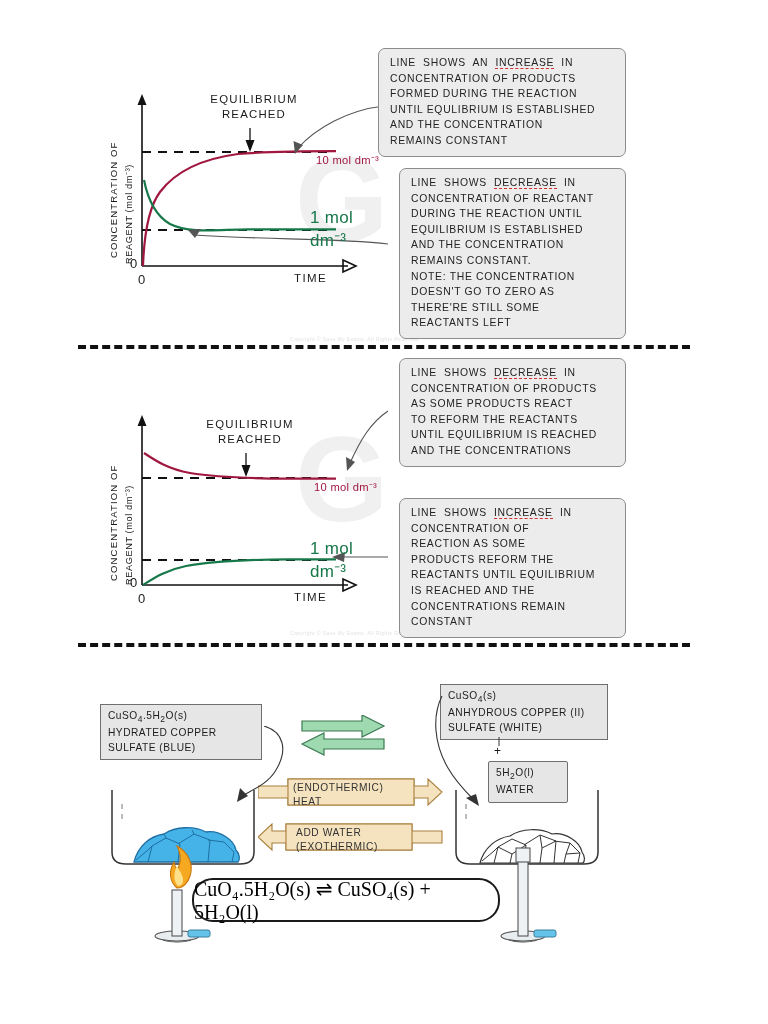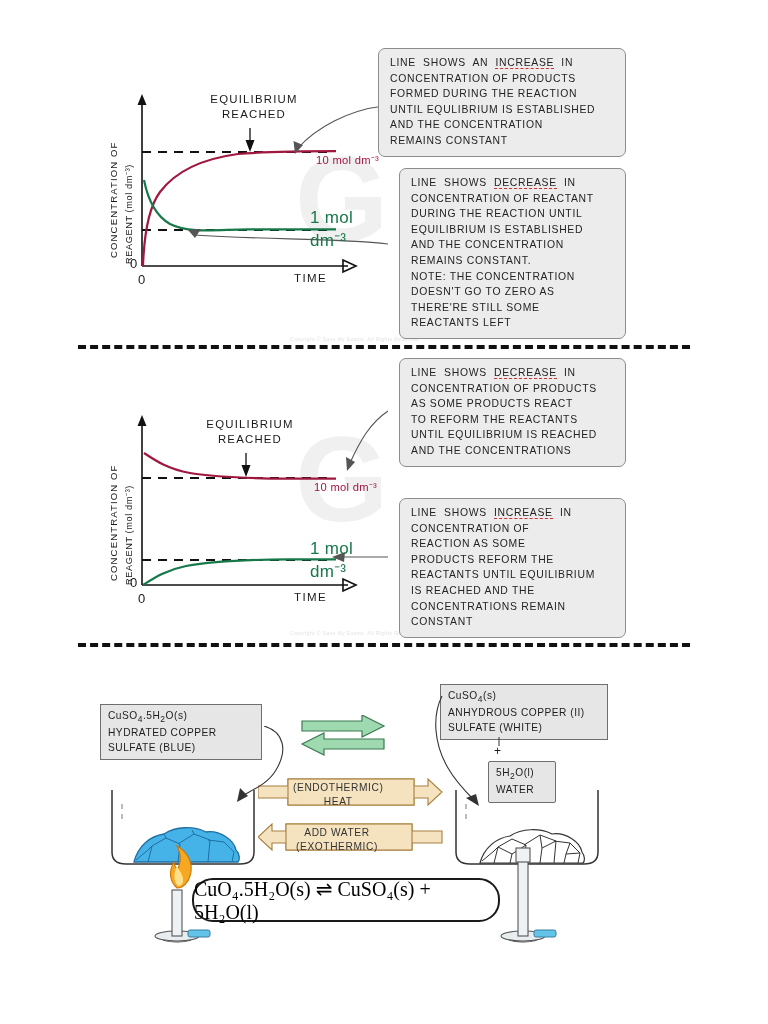--- a/index.html
+++ b/index.html
@@ -39,21 +39,21 @@
       line-height:15px;text-align:center;white-space:nowrap;}
   .conc-red{position:absolute;font-size:11.2px;color:#a01840;letter-spacing:.3px;}
   .conc-grn{position:absolute;font-size:17px;color:#17784a;letter-spacing:.3px;}
 
   
   .lbox{position:absolute;background:#e6e6e6;border:1px solid #6f6f6f;
       box-sizing:border-box;padding:4px 7px;font-size:10.2px;line-height:14.4px;
       letter-spacing:.5px;color:#1d1d1d;border-radius:2px;}
   .lbox.rnd{border-radius:0;}
   .bannertxt{position:absolute;font-size:10.2px;line-height:14px;
-      letter-spacing:.6px;color:#333;text-align:center;}
+      letter-spacing:.6px;color:#333;}
   .eqbox{position:absolute;border:2px solid #1a1a1a;background:#fff;
       font-family:"Liberation Serif",serif;font-size:20px;
       display:flex;align-items:center;justify-content:center;color:#000;}
   .plus{position:absolute;font-size:12px;}
 </style>
 </head>
 <body>
 
 <div class="page">
 
@@ -201,21 +201,21 @@
     <div>ANHYDROUS COPPER (II)</div>
     <div>SULFATE  (WHITE)</div>
   </div>
 
   <svg class="abs" style="left:487px;top:737px;" width="40" height="36">
     <line x1="12" y1="0" x2="12" y2="9" stroke="#333" stroke-width="1"></line>
     <line x1="12" y1="25" x2="12" y2="34" stroke="#333" stroke-width="1"></line>
   </svg>
   <div class="plus" style="left:494px;top:744px;">+</div>
 
-  <div class="lbox" style="left:488px;top:761px;width:68px;">
+  <div class="lbox" style="left:488px;top:761px;width:80px;">
     <div>5H<sub>2</sub>O(l)</div>
     <div>WATER</div>
   </div>
 
   <svg class="abs" style="left:300px;top:715px;" width="86" height="44">
     <polygon points="2,6 62,6 62,0 84,11 62,22 62,16 2,16" fill="#9fd9b0" stroke="#3b7a53" stroke-width="1.2"></polygon>
     <polygon points="84,24 24,24 24,18 2,29 24,40 24,34 84,34" fill="#9fd9b0" stroke="#3b7a53" stroke-width="1.2"></polygon>
   </svg>
 
   <svg class="abs" style="left:258px;top:777px;" width="186" height="30">

